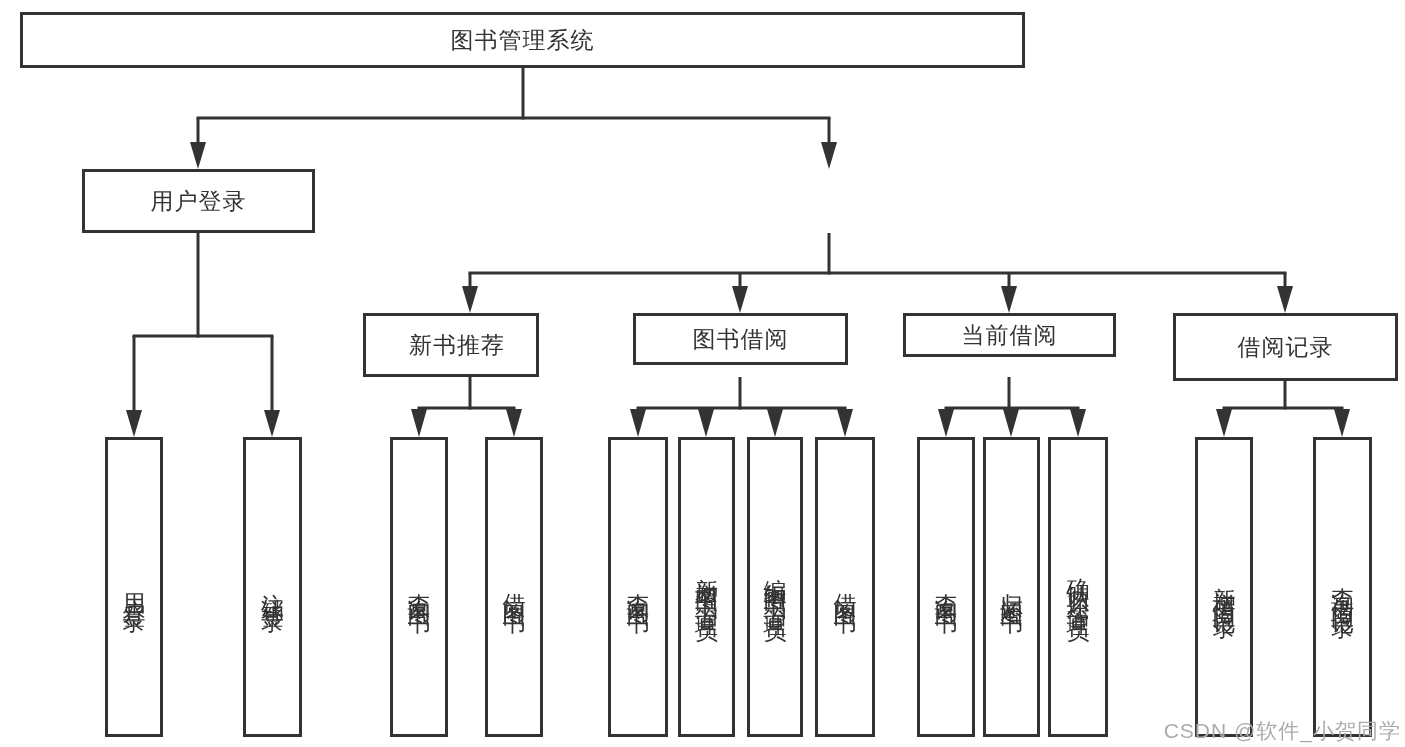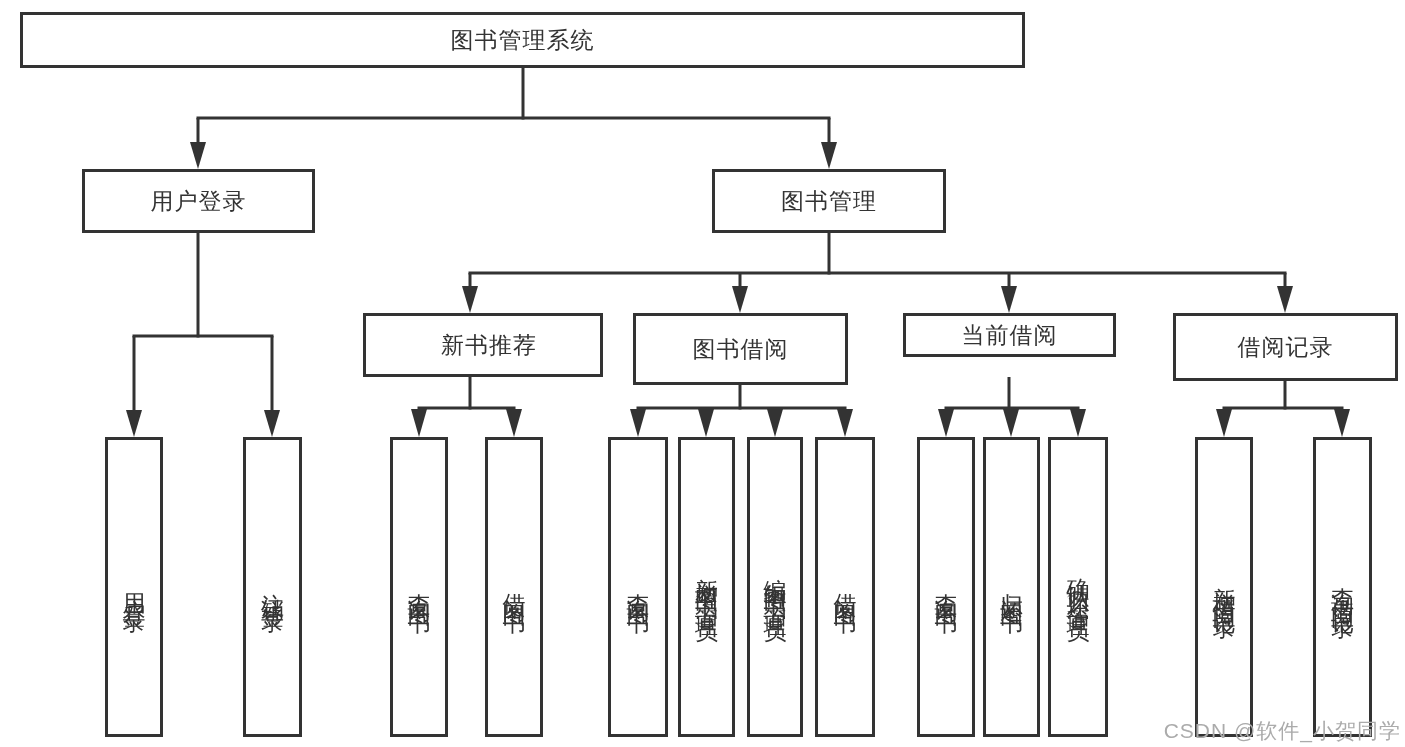--- a/index.html
+++ b/index.html
@@ -112,28 +112,25 @@
     </g>
   </svg>
 
   <div class="node" style="left:20px; top:12px; width:1005px; height:56px;">
     <span>图书管理系统</span>
   </div>
 
   <div class="node" style="left:82px; top:169px; width:233px; height:64px;">
     <span>用户登录</span>
   </div>
-  <div class="node" style="left:712px; top:169px; width:234px; height:64px;">
-    <span>图书管理</span>
-  </div>
 
-  <div class="node" style="left:363px; top:313px; width:240px; height:64px;padding-left:12px;">
+  <div class="node" style="left:363px; top:313px; width:176px; height:64px;padding-left:12px;">
     <span>新书推荐</span>
   </div>
-  <div class="node" style="left:633px; top:313px; width:215px; height:72px;">
+  <div class="node" style="left:633px; top:313px; width:215px; height:52px;">
     <span>图书借阅</span>
   </div>
   <div class="node" style="left:903px; top:313px; width:213px; height:44px;">
     <span>当前借阅</span>
   </div>
   <div class="node" style="left:1173px; top:313px; width:225px; height:68px;">
     <span>借阅记录</span>
   </div>
 
   <div class="node vertical" style="left:105px; top:437px; width:58px; height:300px;">

